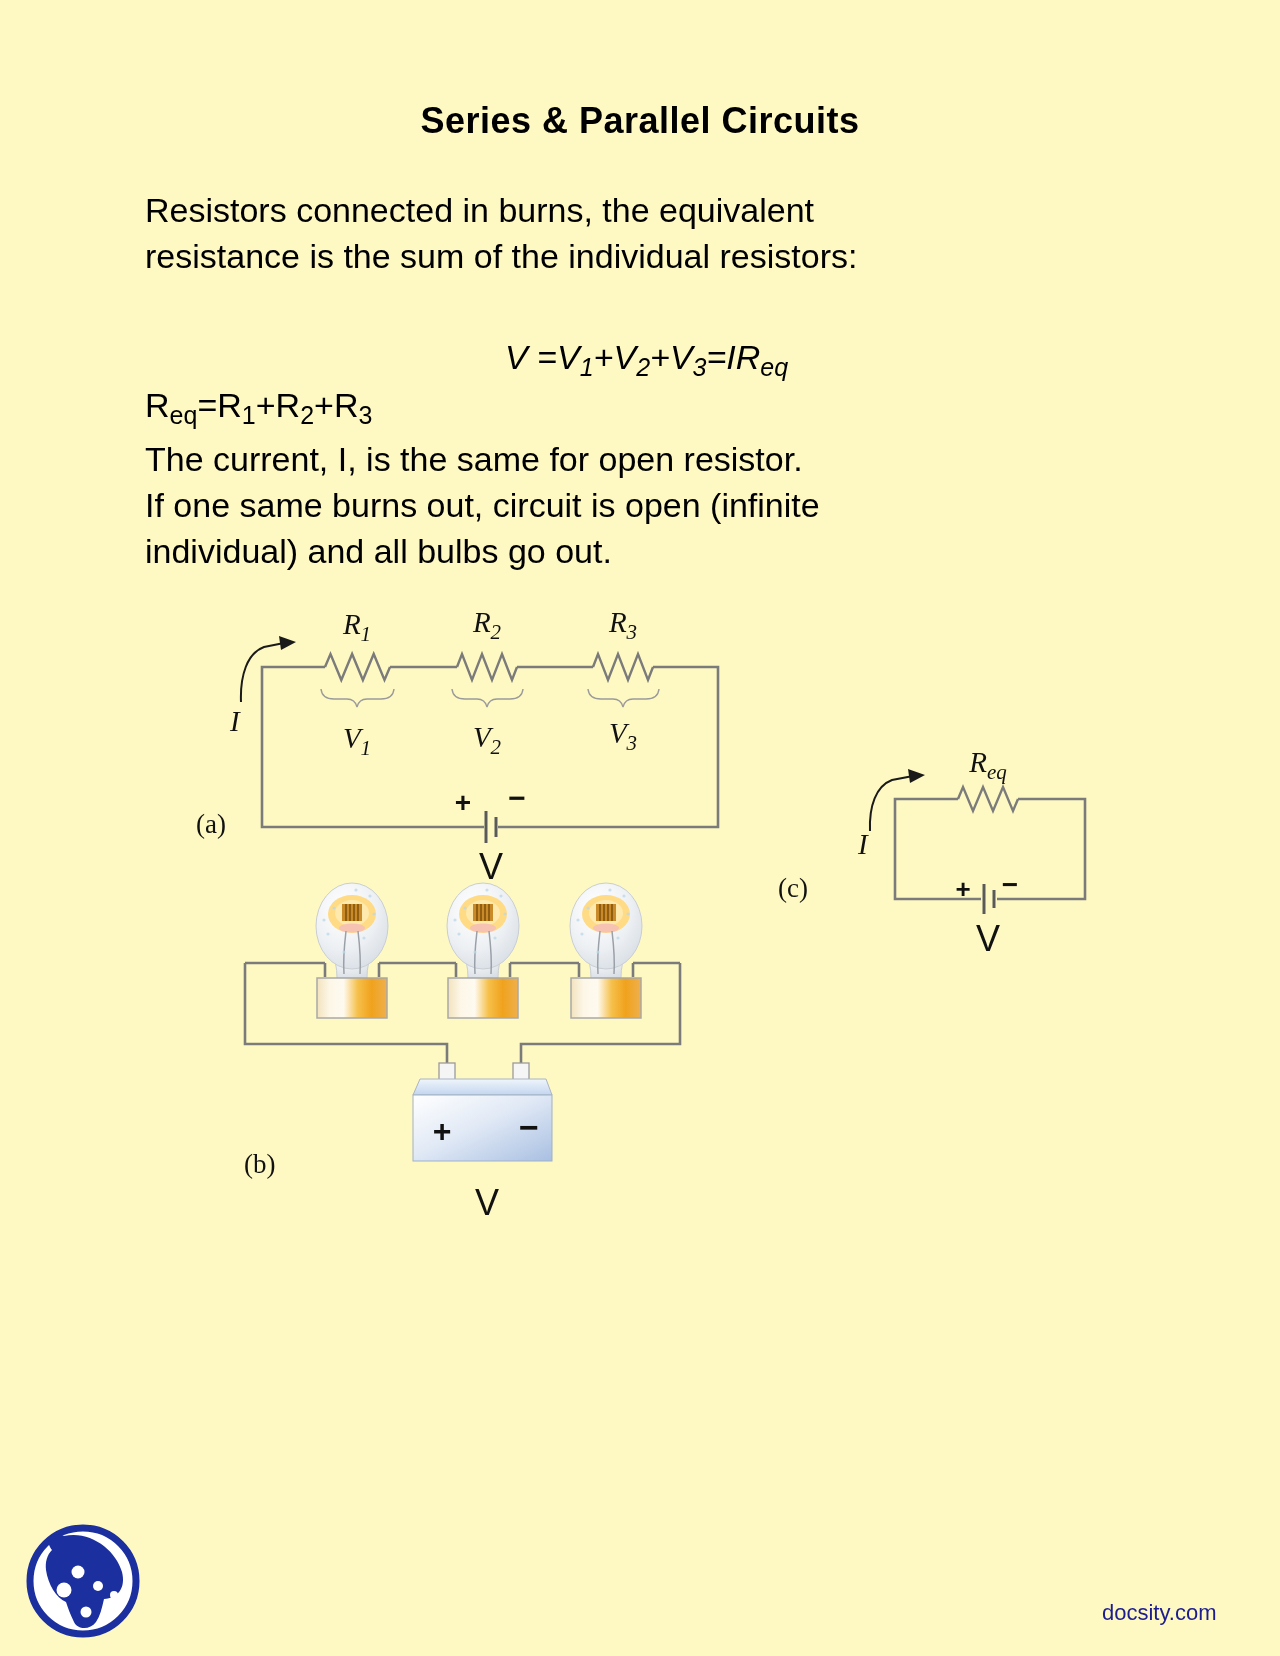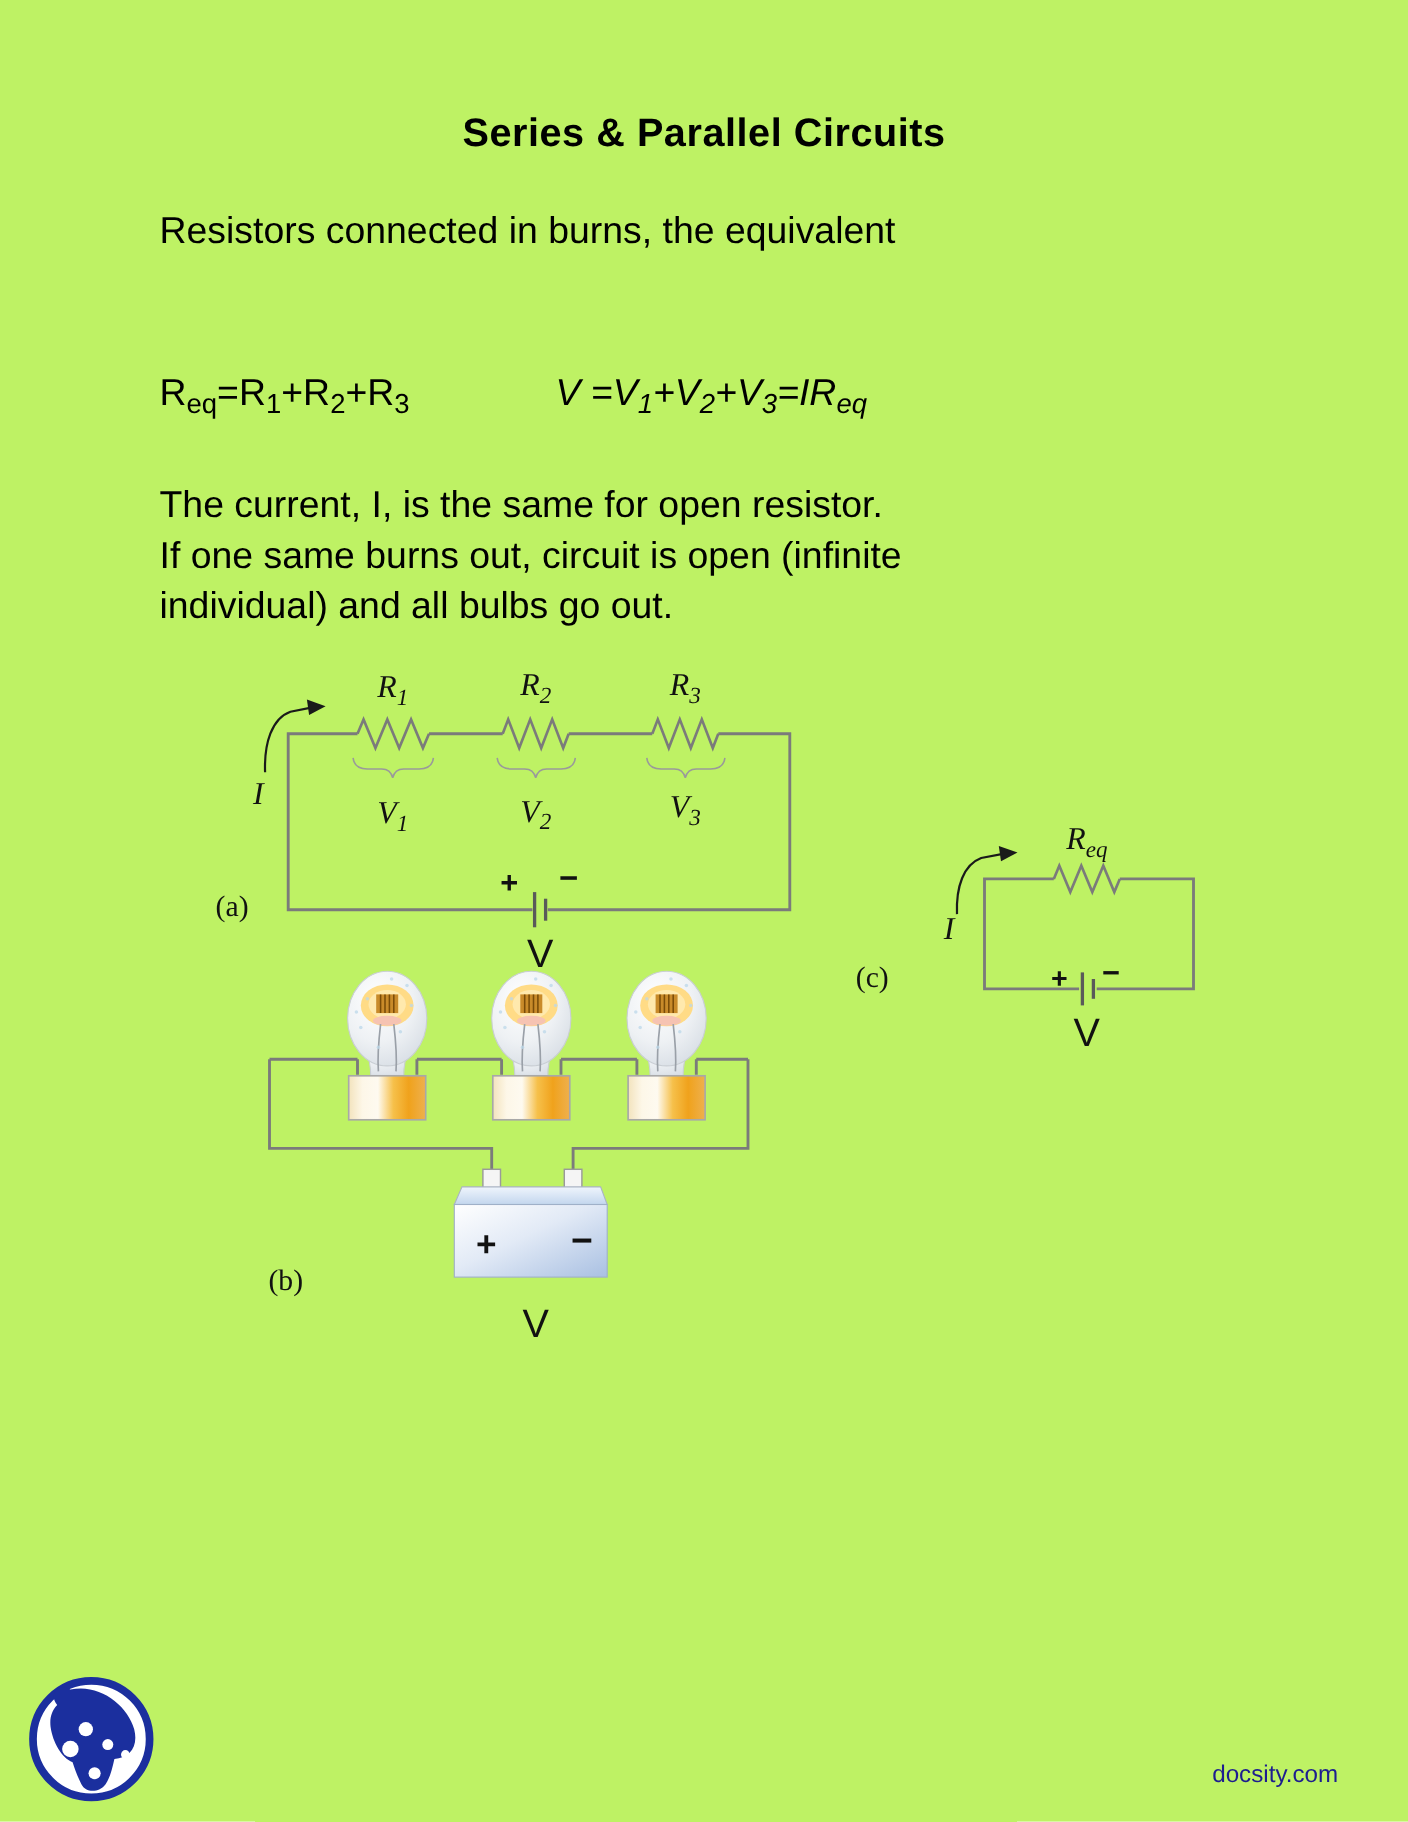--- a/index.html
+++ b/index.html
@@ -1,26 +1,26 @@
 <!DOCTYPE html>
 <html><head>
 <meta charset="utf-8">
 <style>
   html,body{margin:0;padding:0;}
   body{width:1280px;height:1656px;overflow:hidden;background:#fff;}
-  .page{position:relative;width:1280px;height:1656px;background:#bef264;
+  .page{position:relative;width:1280px;height:1656px;background:#fef9c3;
         font-family:"Liberation Sans", sans-serif;color:#000;}
   .title{position:absolute;left:0;top:100px;width:1280px;text-align:center;
          font-size:36px;font-weight:bold;letter-spacing:0.5px;}
   .para{position:absolute;left:145px;font-size:34px;line-height:46px;}
   .para span{display:block;white-space:nowrap;}
   .p1{top:187px;}
   .p2{top:436px;}
   .eq{position:absolute;top:338px;font-size:34px;white-space:nowrap;}
-  .eq1{left:145px;}
+  .eq1{left:145px;margin-top:48px;}
   .eq2{left:505px;font-style:italic;}
   .eq sub{font-size:25px;vertical-align:-7px;line-height:0;}
   svg{position:absolute;overflow:visible;}
   .wire{stroke:#7b7b7b;stroke-width:2.6;fill:none;stroke-linejoin:miter;}
   .zig{stroke:#7b7b7b;stroke-width:2.4;fill:none;stroke-linejoin:miter;}
   .bar{stroke:#5a5a5a;fill:none;}
   .brace{stroke:#9a9a9a;stroke-width:1.4;fill:none;}
   .arrow{stroke:#1a1a1a;stroke-width:2;fill:none;}
   .ahead{fill:#1a1a1a;stroke:none;}
   .ser{font-family:"Liberation Serif", serif;font-style:italic;font-size:29px;fill:#111;}
@@ -32,20 +32,21 @@
 </style>
 </head>
 <body>
 
 <div class="page">
 
   <div class="title">Series &amp; Parallel Circuits</div>
 
   <div class="para p1">
     <span>Resistors connected in burns, the equivalent</span>
+    <span>resistance is the sum of the individual resistors:</span>
   </div>
 
   <span class="eq eq1"><span>R</span><sub>eq</sub><span>=R</span><sub>1</sub><span>+R</span><sub>2</sub><span>+R</span><sub>3</sub></span>
 
   <span class="eq eq2"><span>V =V</span><sub>1</sub><span>+V</span><sub>2</sub><span>+V</span><sub>3</sub><span>=IR</span><sub>eq</sub></span>
 
   <div class="para p2">
     <span>The current, I, is the same for open resistor.</span>
     <span>If one same burns out, circuit is open (infinite</span>
     <span>individual) and all bulbs go out.</span>

